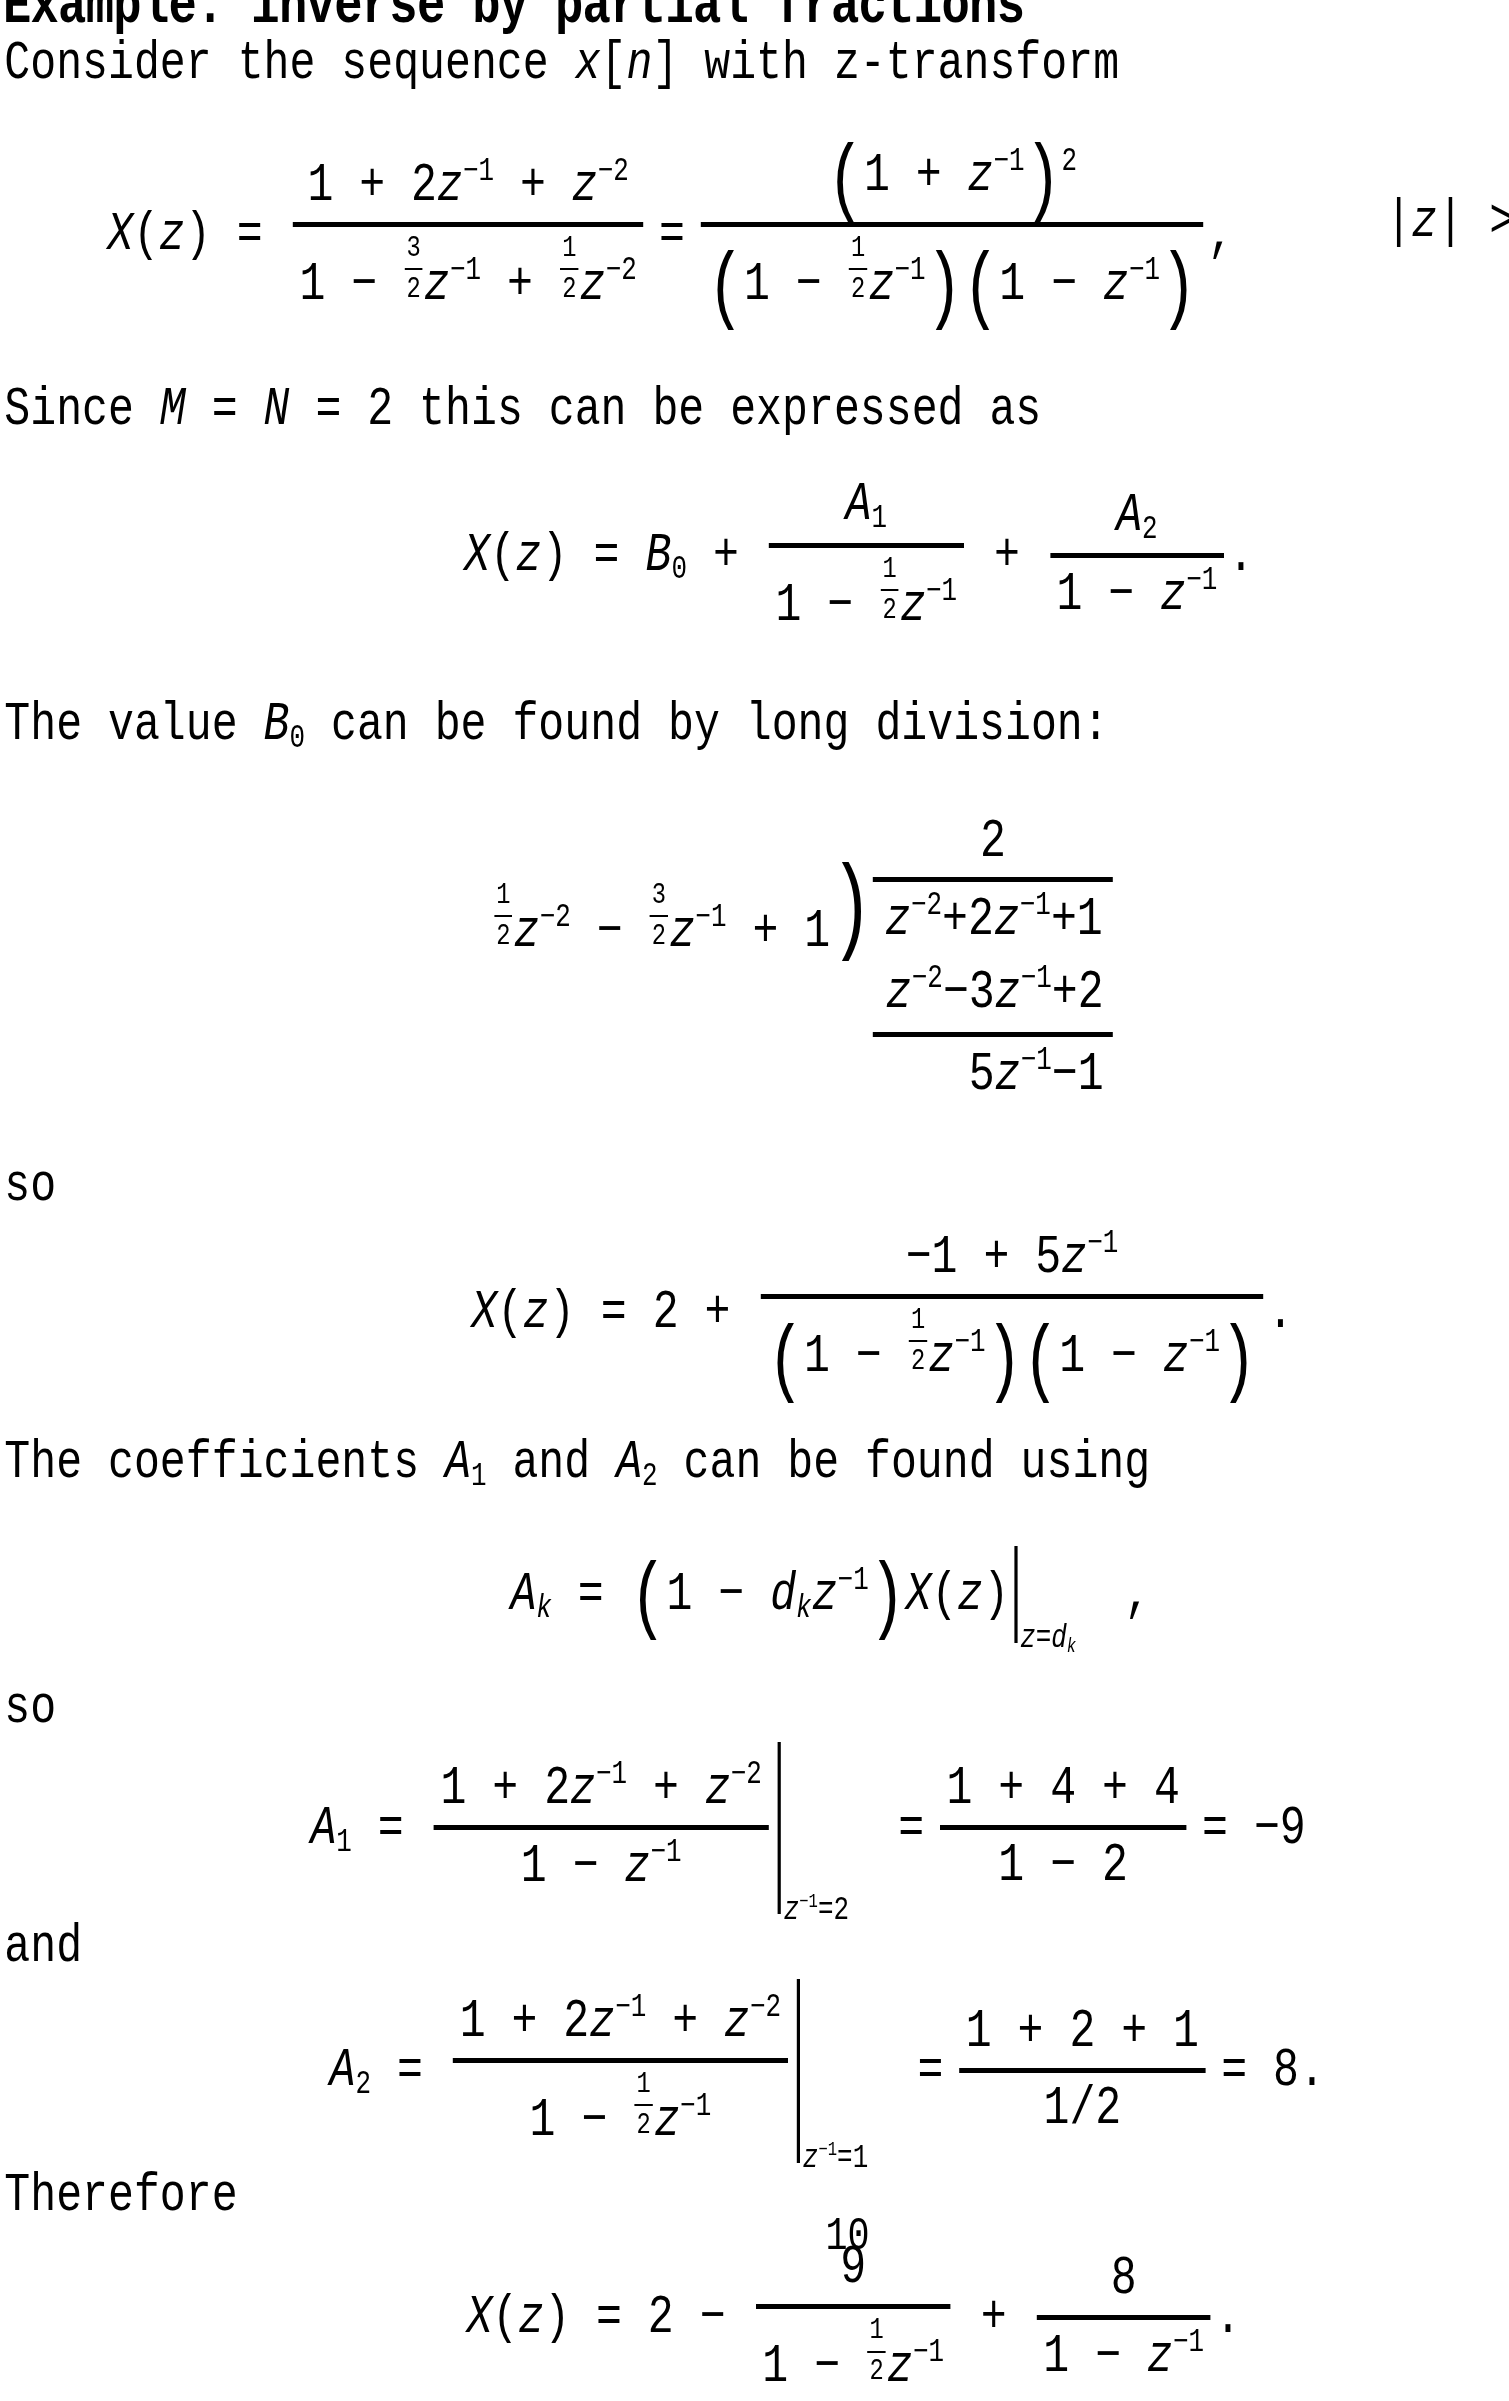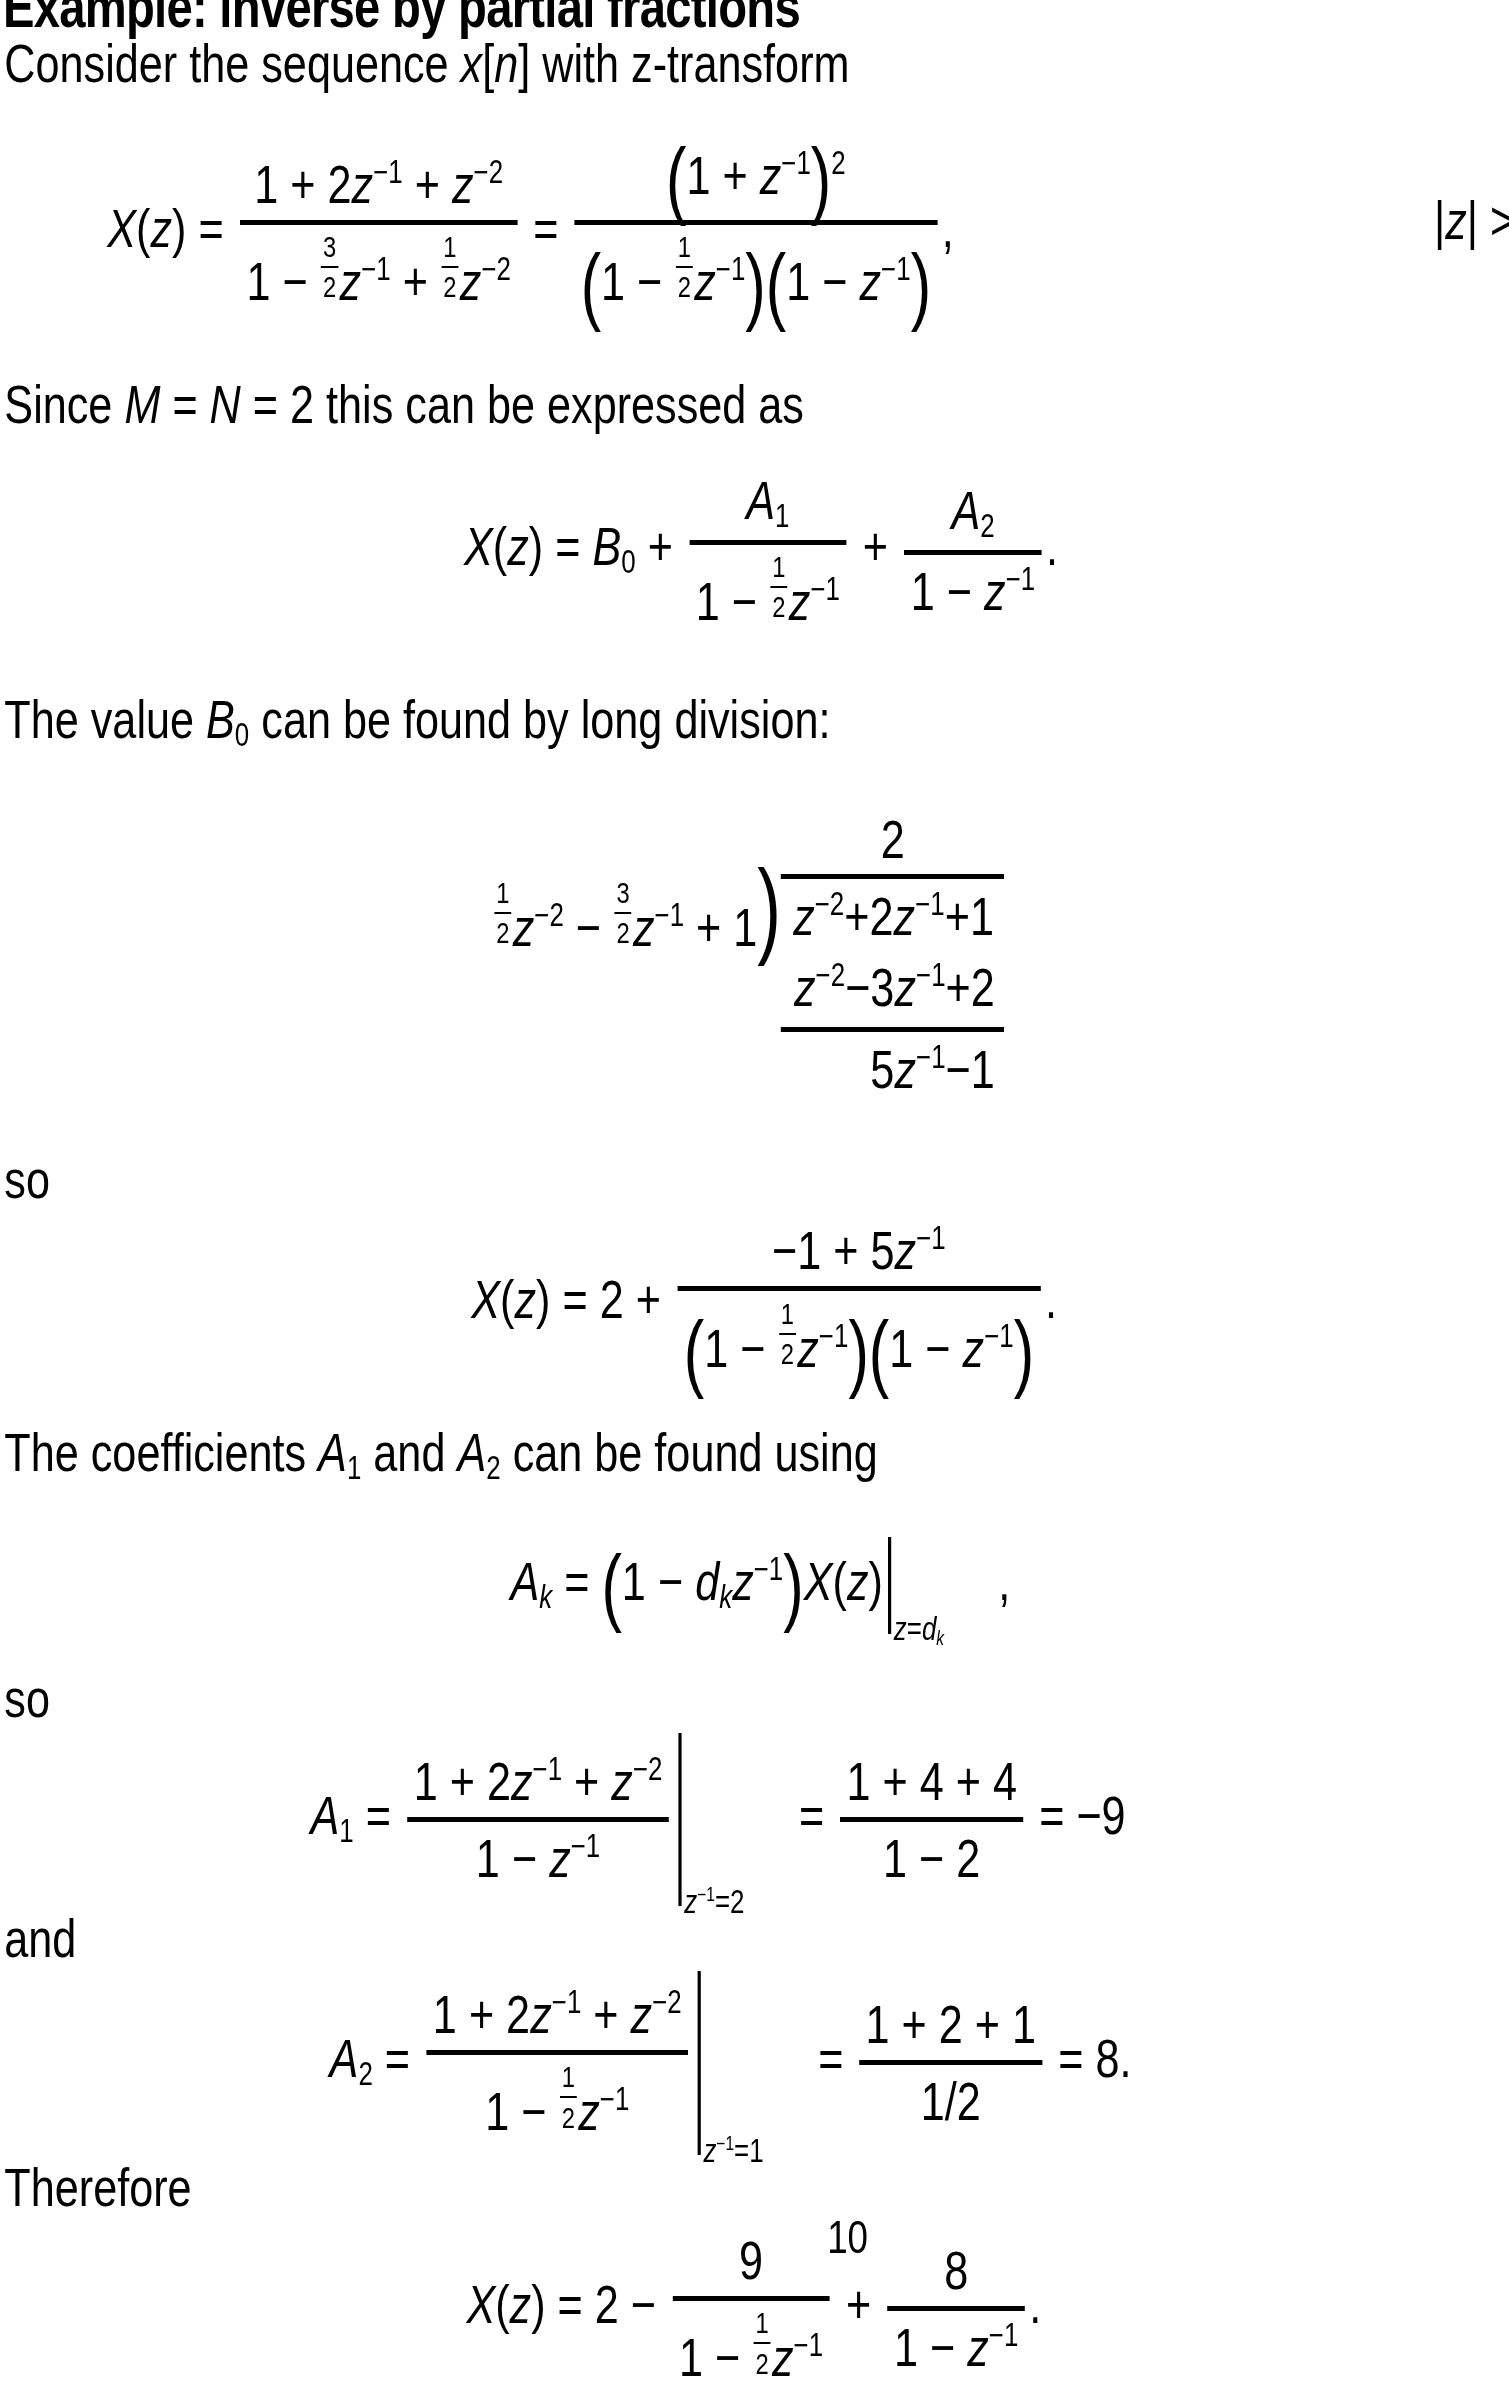--- a/index.html
+++ b/index.html
@@ -1,17 +1,17 @@
 <!DOCTYPE html>
 <html style="font-size:14.3px"><head>
 <meta charset="utf-8">
 <style>
   html,body{margin:0;padding:0;background:#ffffff;}
   .page{position:relative;width:1510px;height:2401px;overflow:hidden;background:#ffffff;
-        font-family:Liberation Sans, sans-serif;color:#000;}
+        font-family:Liberation Mono, monospace;color:#000;}
   
   .cond{position:relative;width:1887px;height:2401px;transform:scaleX(0.8);
         transform-origin:0 0;font-size:54px;line-height:1.2;}
 
   .heading{font-size:59px;font-weight:bold;margin:-25px 0 0 3.6px;line-height:1.1;
            letter-spacing:-0.9px;white-space:nowrap;}
   .line{margin:0;padding-left:5.4px;line-height:65px;white-space:nowrap;}
   .eq{white-space:nowrap;}
 
   

